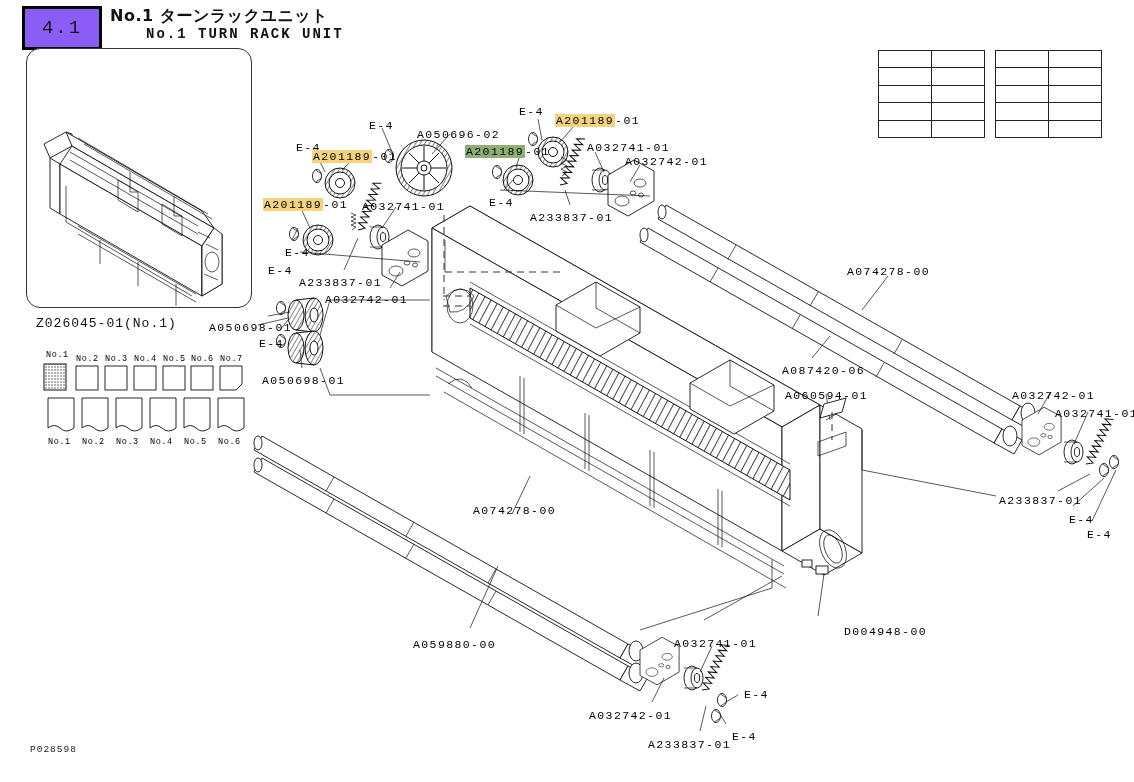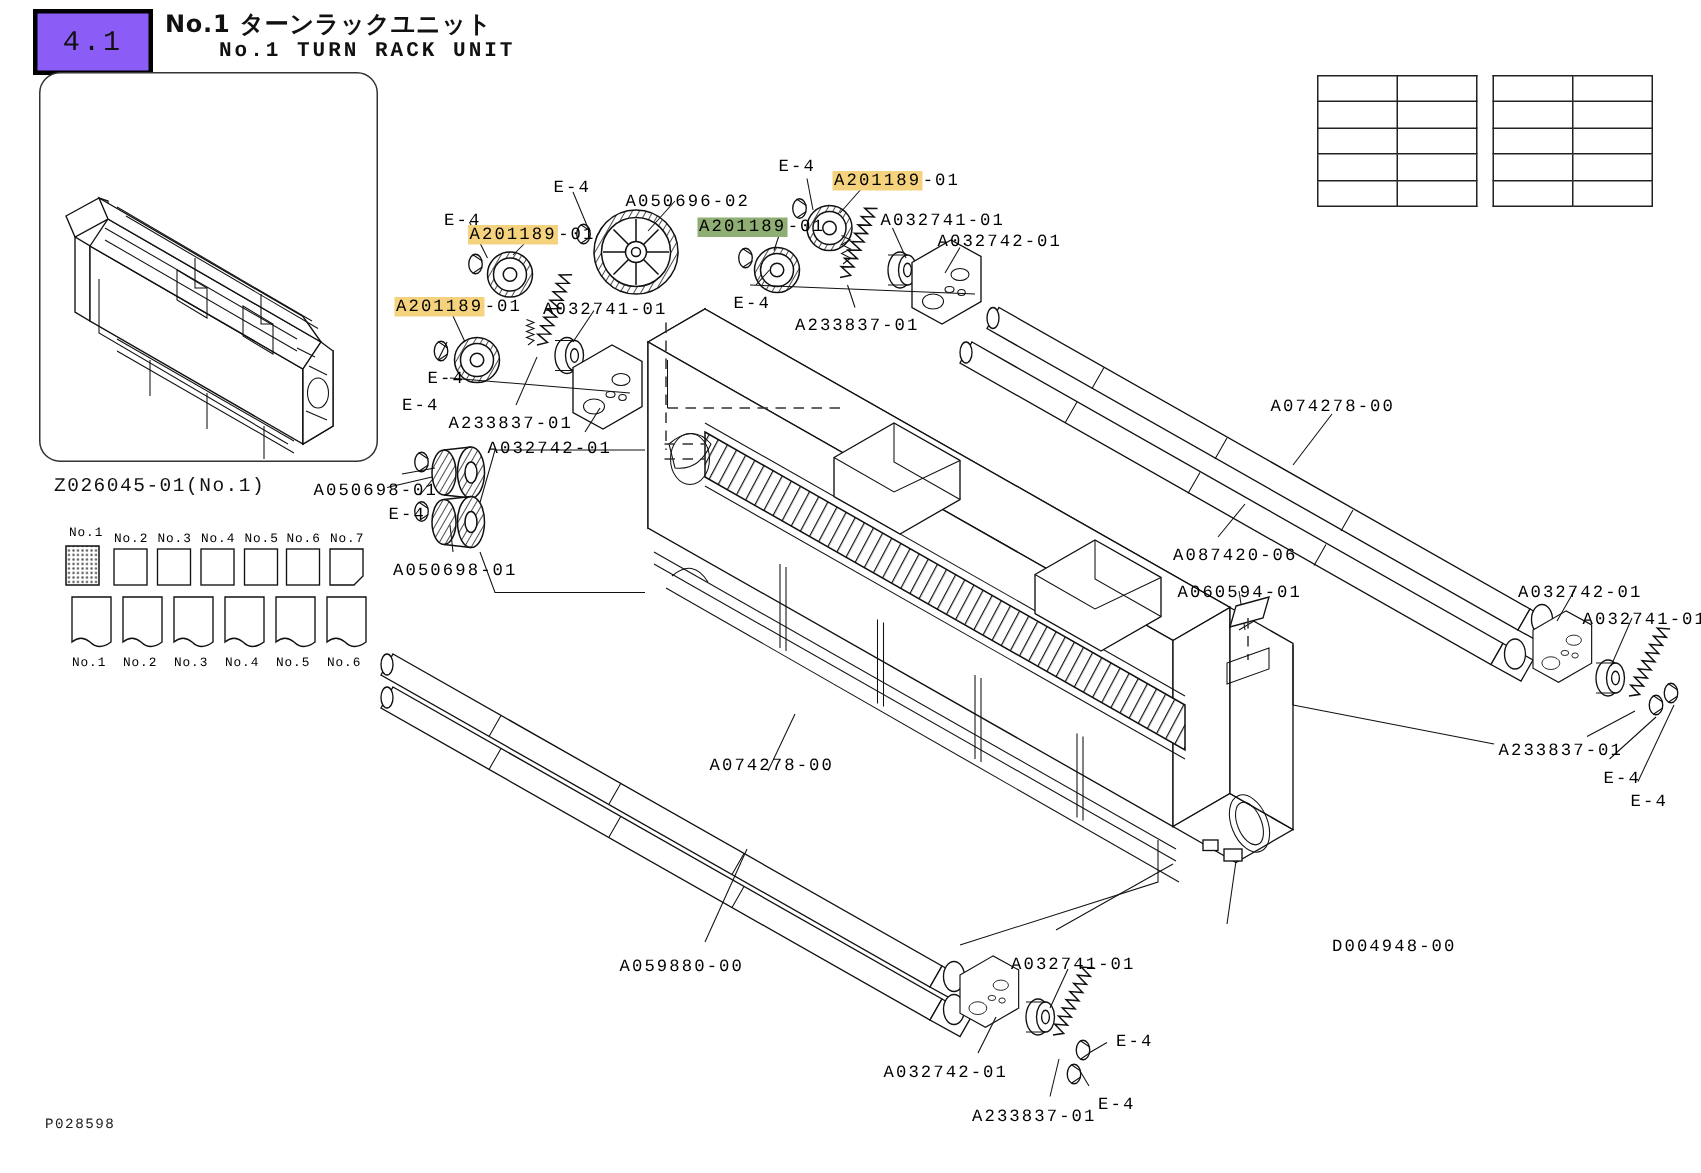--- a/index.html
+++ b/index.html
@@ -457,17 +457,17 @@
       <div class="lbl" style="left: 999px; top: 494px;">A233837-01</div>
       <div class="lbl" style="left: 1069px; top: 513px;">E-4</div>
       <div class="lbl" style="left: 1087px; top: 528px;">E-4</div>
       <div class="lbl" style="left: 473px; top: 504px;">A074278-00</div>
       <div class="lbl" style="left: 413px; top: 638px;">A059880-00</div>
       <div class="lbl" style="left: 674px; top: 637px;">A032741-01</div>
       <div class="lbl" style="left: 589px; top: 709px;">A032742-01</div>
       <div class="lbl" style="left: 648px; top: 738px;">A233837-01</div>
       <div class="lbl" style="left: 744px; top: 688px;">E-4</div>
       <div class="lbl" style="left: 732px; top: 730px;">E-4</div>
-      <div class="lbl" style="left: 856px; top: 625px; padding-left: 32px;">D004948-00</div>
+      <div class="lbl" style="left: 812px; top: 625px; padding-left: 32px;">D004948-00</div>
     </div>
 
   <div id="footer-code">P028598</div>
 </div>
 
 </body></html>

